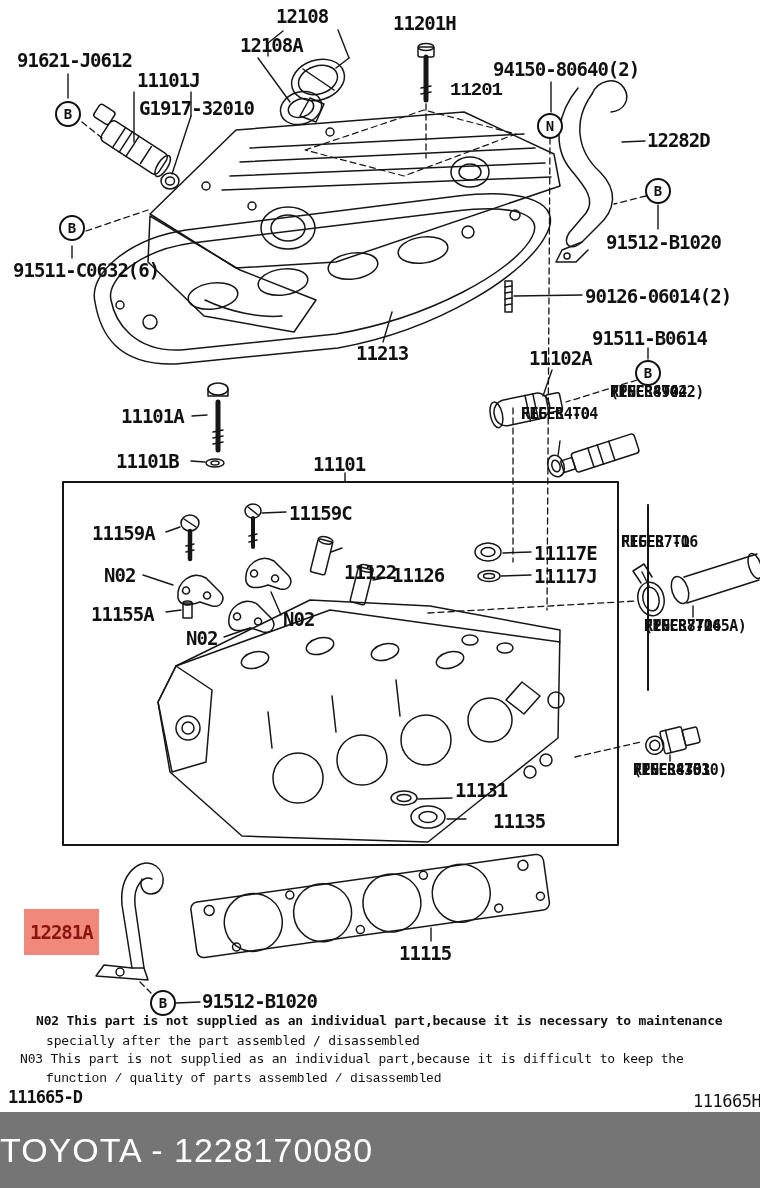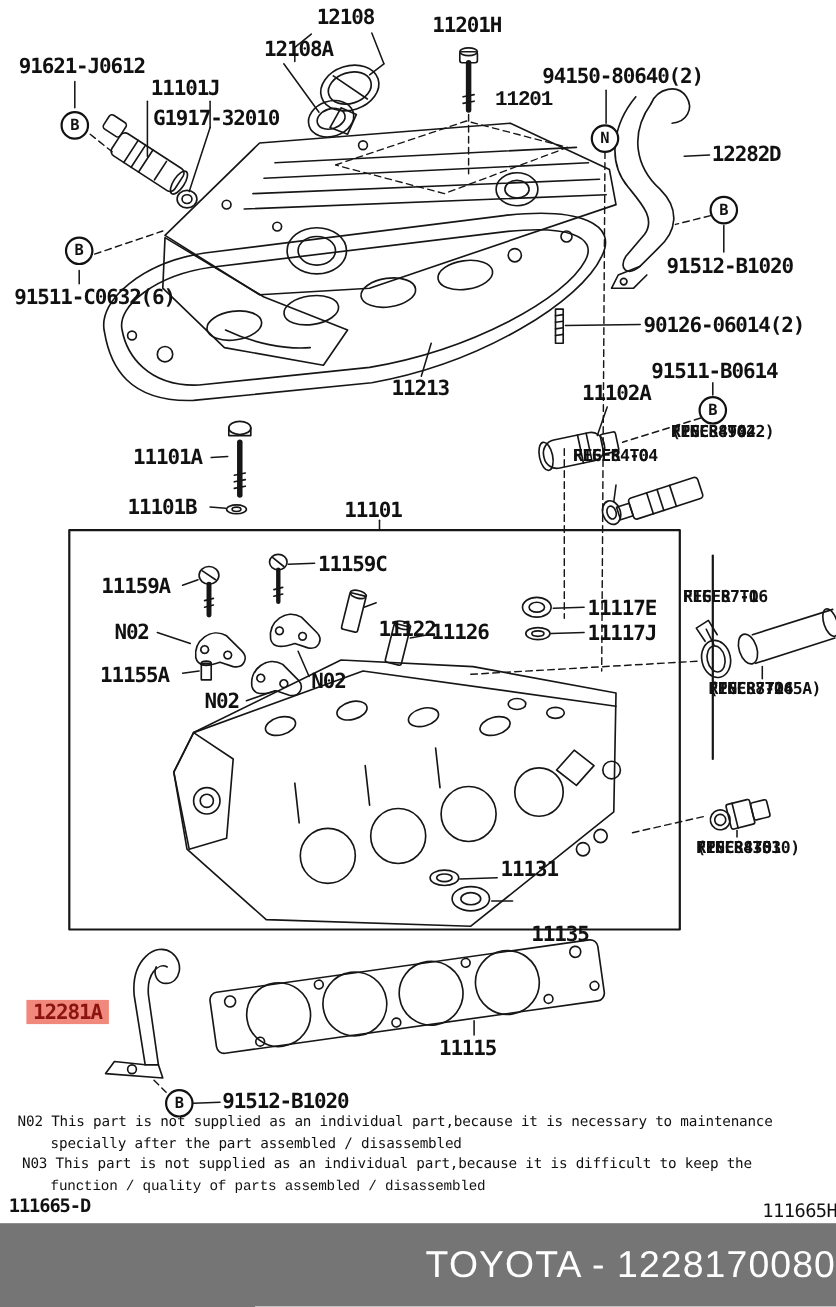--- a/index.html
+++ b/index.html
@@ -1,30 +1,30 @@
 <!DOCTYPE html>
 <html><head>
 <meta charset="utf-8">
 <style>
   html,body{margin:0;padding:0;background:#fff}
   .page{position:relative;width:760px;height:1188px;background:#ffffff;overflow:hidden;
         font-family:"DejaVu Sans Mono",monospace;color:#111}
   svg.art{position:absolute;left:0;top:0}
   #label-layer div{position:absolute}
   .plabel{font-weight:bold;font-size:19px;letter-spacing:-1px;line-height:20px;white-space:nowrap;color:#111}
-  .plabel.hl{padding:1px 6px;margin-left:-6px;margin-top:-1px}
+  .plabel.hl{padding:13px 6px;margin-left:-6px;margin-top:-1px}
   .refer{font-weight:bold;font-size:15px;letter-spacing:-0.5px;line-height:17px;white-space:nowrap;color:#111}
   .marker{position:absolute;width:26px;height:26px;border:2px solid #111;border-radius:50%;
           background:#fff;box-sizing:border-box;display:flex;align-items:center;justify-content:center;
           font-weight:bold;font-size:14px;color:#111}
   .note{font-size:13px;letter-spacing:-0.2px;line-height:18px;white-space:nowrap;color:#111}
   .code-left{position:absolute;left:8px;top:1087px;font-weight:bold;font-size:17px;letter-spacing:-1px}
   .code-right{position:absolute;left:693px;top:1091px;font-size:17px;letter-spacing:-0.5px}
   .footer{position:absolute;left:0;top:1112px;width:760px;height:76px;
-          display:flex;align-items:center;justify-content:flex-end;gap:46px;
+          display:flex;align-items:center;justify-content:space-between;gap:46px;
           color:#fff;font-family:"Liberation Sans",sans-serif;font-size:34px;letter-spacing:1px}
 </style>
 </head>
 <body>
 
 <div class="page">
 
   <svg class="art" width="760" height="1188" viewBox="0 0 760 1188" fill="none" stroke="#161616" stroke-width="1.5" stroke-linecap="round" stroke-linejoin="round">
 
     <defs>
@@ -310,21 +310,21 @@
       <line x1="513" y1="408" x2="513" y2="562"></line>
       <line x1="646" y1="196" x2="614" y2="204"></line>
       <line x1="637" y1="380" x2="566" y2="402"></line>
       <line x1="428" y1="613" x2="636" y2="601"></line>
       <line x1="575" y1="757" x2="641" y2="742"></line>
       <line x1="140" y1="982" x2="151" y2="993"></line>
     </g>
   </svg>
 
   <div id="label-layer">
-      <div class="plabel" style="left: 276px; top: 6px; margin-left: 12px;">12108</div>
+      <div class="plabel" style="left: 276px; top: 6px;">12108</div>
       <div class="plabel" style="left: 240px; top: 35px;">12108A</div>
       <div class="plabel" style="left: 393px; top: 13px;">11201H</div>
       <div class="plabel" style="left: 17px; top: 50px;">91621-J0612</div>
       <div class="plabel" style="left: 137px; top: 70px;">11101J</div>
       <div class="plabel" style="left: 139px; top: 98px;">G1917-32010</div>
       <div class="plabel" style="left: 493px; top: 59px;">94150-80640(2)</div>
       <div class="plabel" style="left: 450px; top: 80px; font-family: Liberation Mono, monospace;">11201</div>
       <div class="plabel" style="left: 647px; top: 130px;">12282D</div>
       <div class="plabel" style="left: 606px; top: 232px;">91512-B1020</div>
       <div class="plabel" style="left: 13px; top: 260px;">91511-C0632(6)</div>
@@ -339,21 +339,21 @@
       <div class="plabel" style="left: 92px; top: 523px; text-align: center;">11159A</div>
       <div class="plabel" style="left: 344px; top: 538px; margin-top: 24px;">11122</div>
       <div class="plabel" style="left: 534px; top: 543px;">11117E</div>
       <div class="plabel" style="left: 534px; top: 566px;">11117J</div>
       <div class="plabel" style="left: 104px; top: 565px;">N02</div>
       <div class="plabel" style="left: 392px; top: 565px;">11126</div>
       <div class="plabel" style="left: 91px; top: 604px;">11155A</div>
       <div class="plabel" style="left: 283px; top: 609px;">N02</div>
       <div class="plabel" style="left: 186px; top: 628px;">N02</div>
       <div class="plabel" style="left: 455px; top: 780px;">11131</div>
-      <div class="plabel" style="left: 483px; top: 811px; margin-top: 28px;">11135</div>
+      <div class="plabel" style="left: 493px; top: 811px;">11135</div>
       <div class="plabel hl" style="left: 30px; top: 910px; background: rgb(240, 137, 124); color: rgb(139, 20, 16);">12281A</div>
       <div class="plabel" style="left: 399px; top: 943px;">11115</div>
       <div class="plabel" style="left: 202px; top: 991px;">91512-B1020</div>
       <div class="refer" style="left: 521px; top: 406px;">
         <div>REFER TO</div>
         <div>FIG 84-04</div>
       </div>
       <div class="refer" style="left: 610px; top: 384px;">
         <div>REFER TO</div>
         <div>FIG 84-04</div>
@@ -372,21 +372,21 @@
         <div>REFER TO</div>
         <div>FIG 84-01</div>
         <div>(PNC 83530)</div>
       </div>
       <div class="marker" style="left: 55px; top: 101px;">B</div>
       <div class="marker" style="left: 59px; top: 215px;">B</div>
       <div class="marker" style="left: 537px; top: 113px;">N</div>
       <div class="marker" style="left: 645px; top: 178px;">B</div>
       <div class="marker" style="left: 635px; top: 360px;">B</div>
       <div class="marker" style="left: 150px; top: 990px;">B</div>
-      <div class="note" style="left: 16px; top: 1012px;">N02 This part is not supplied as an individual part,because it is necessary to maintenance</div>
+      <div class="note" style="left: 36px; top: 1012px; font-weight: bold;">N02 This part is not supplied as an individual part,because it is necessary to maintenance</div>
       <div class="note" style="left: 46px; top: 1032px;">specially after the part assembled / disassembled</div>
       <div class="note" style="left: 20px; top: 1050px;">N03 This part is not supplied as an individual part,because it is difficult to keep the</div>
       <div class="note" style="left: 46px; top: 1070px; font-family: Liberation Mono, monospace;">function / quality of parts assembled / disassembled</div>
     </div>
 
   <div class="code-left">111665-D</div>
   <div class="code-right">111665H</div>
 
   <div class="footer" id="footer-bar" style="background: rgb(117, 117, 117); color: rgb(255, 255, 255);">
     <span>TOYOTA - 1228170080</span>

